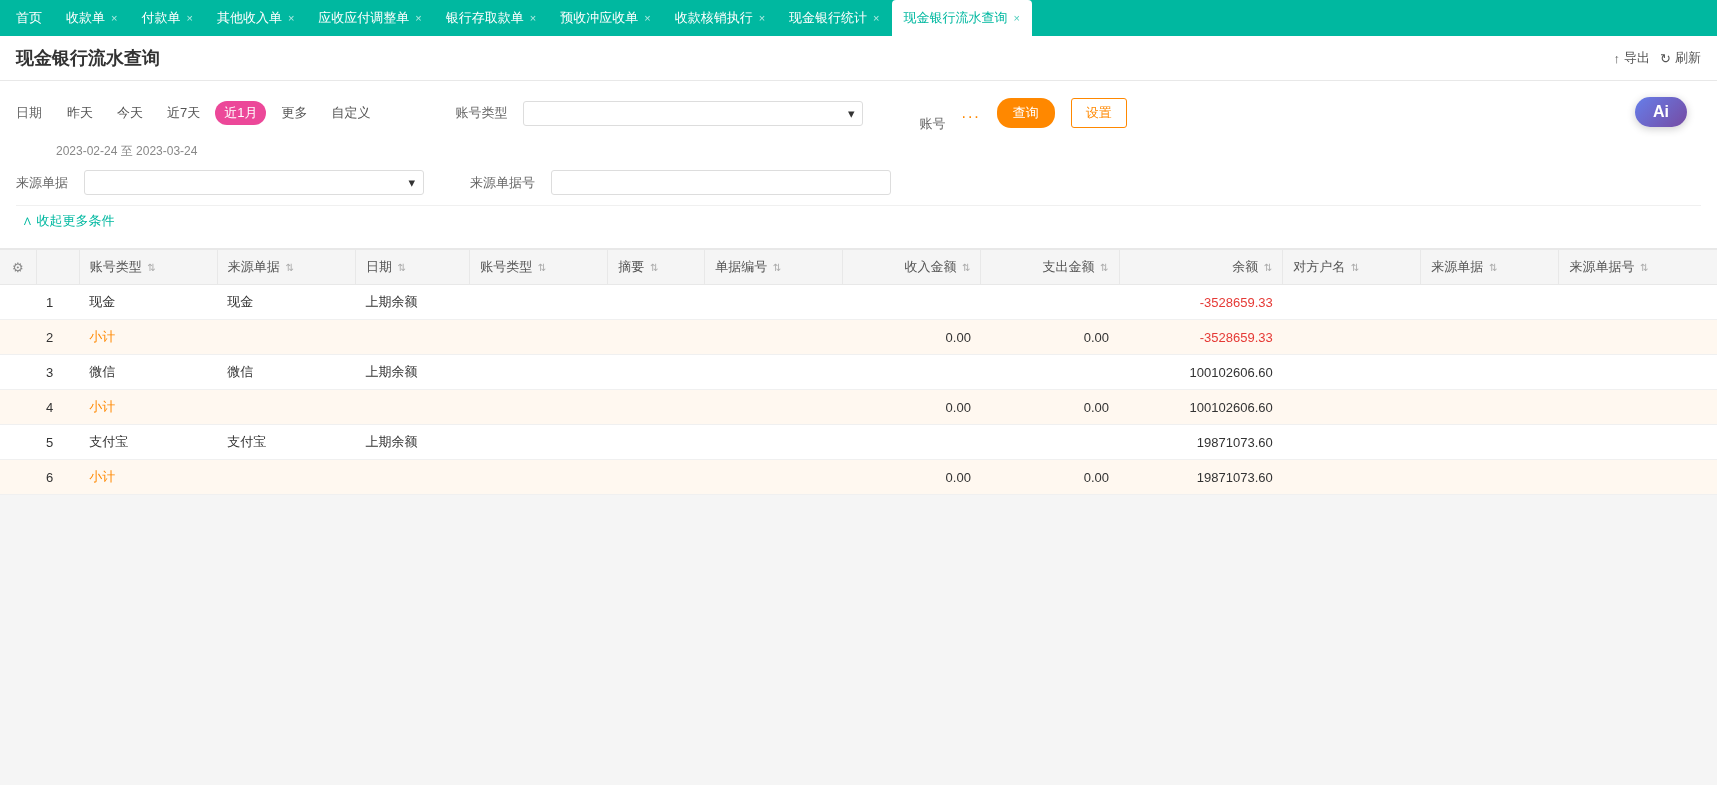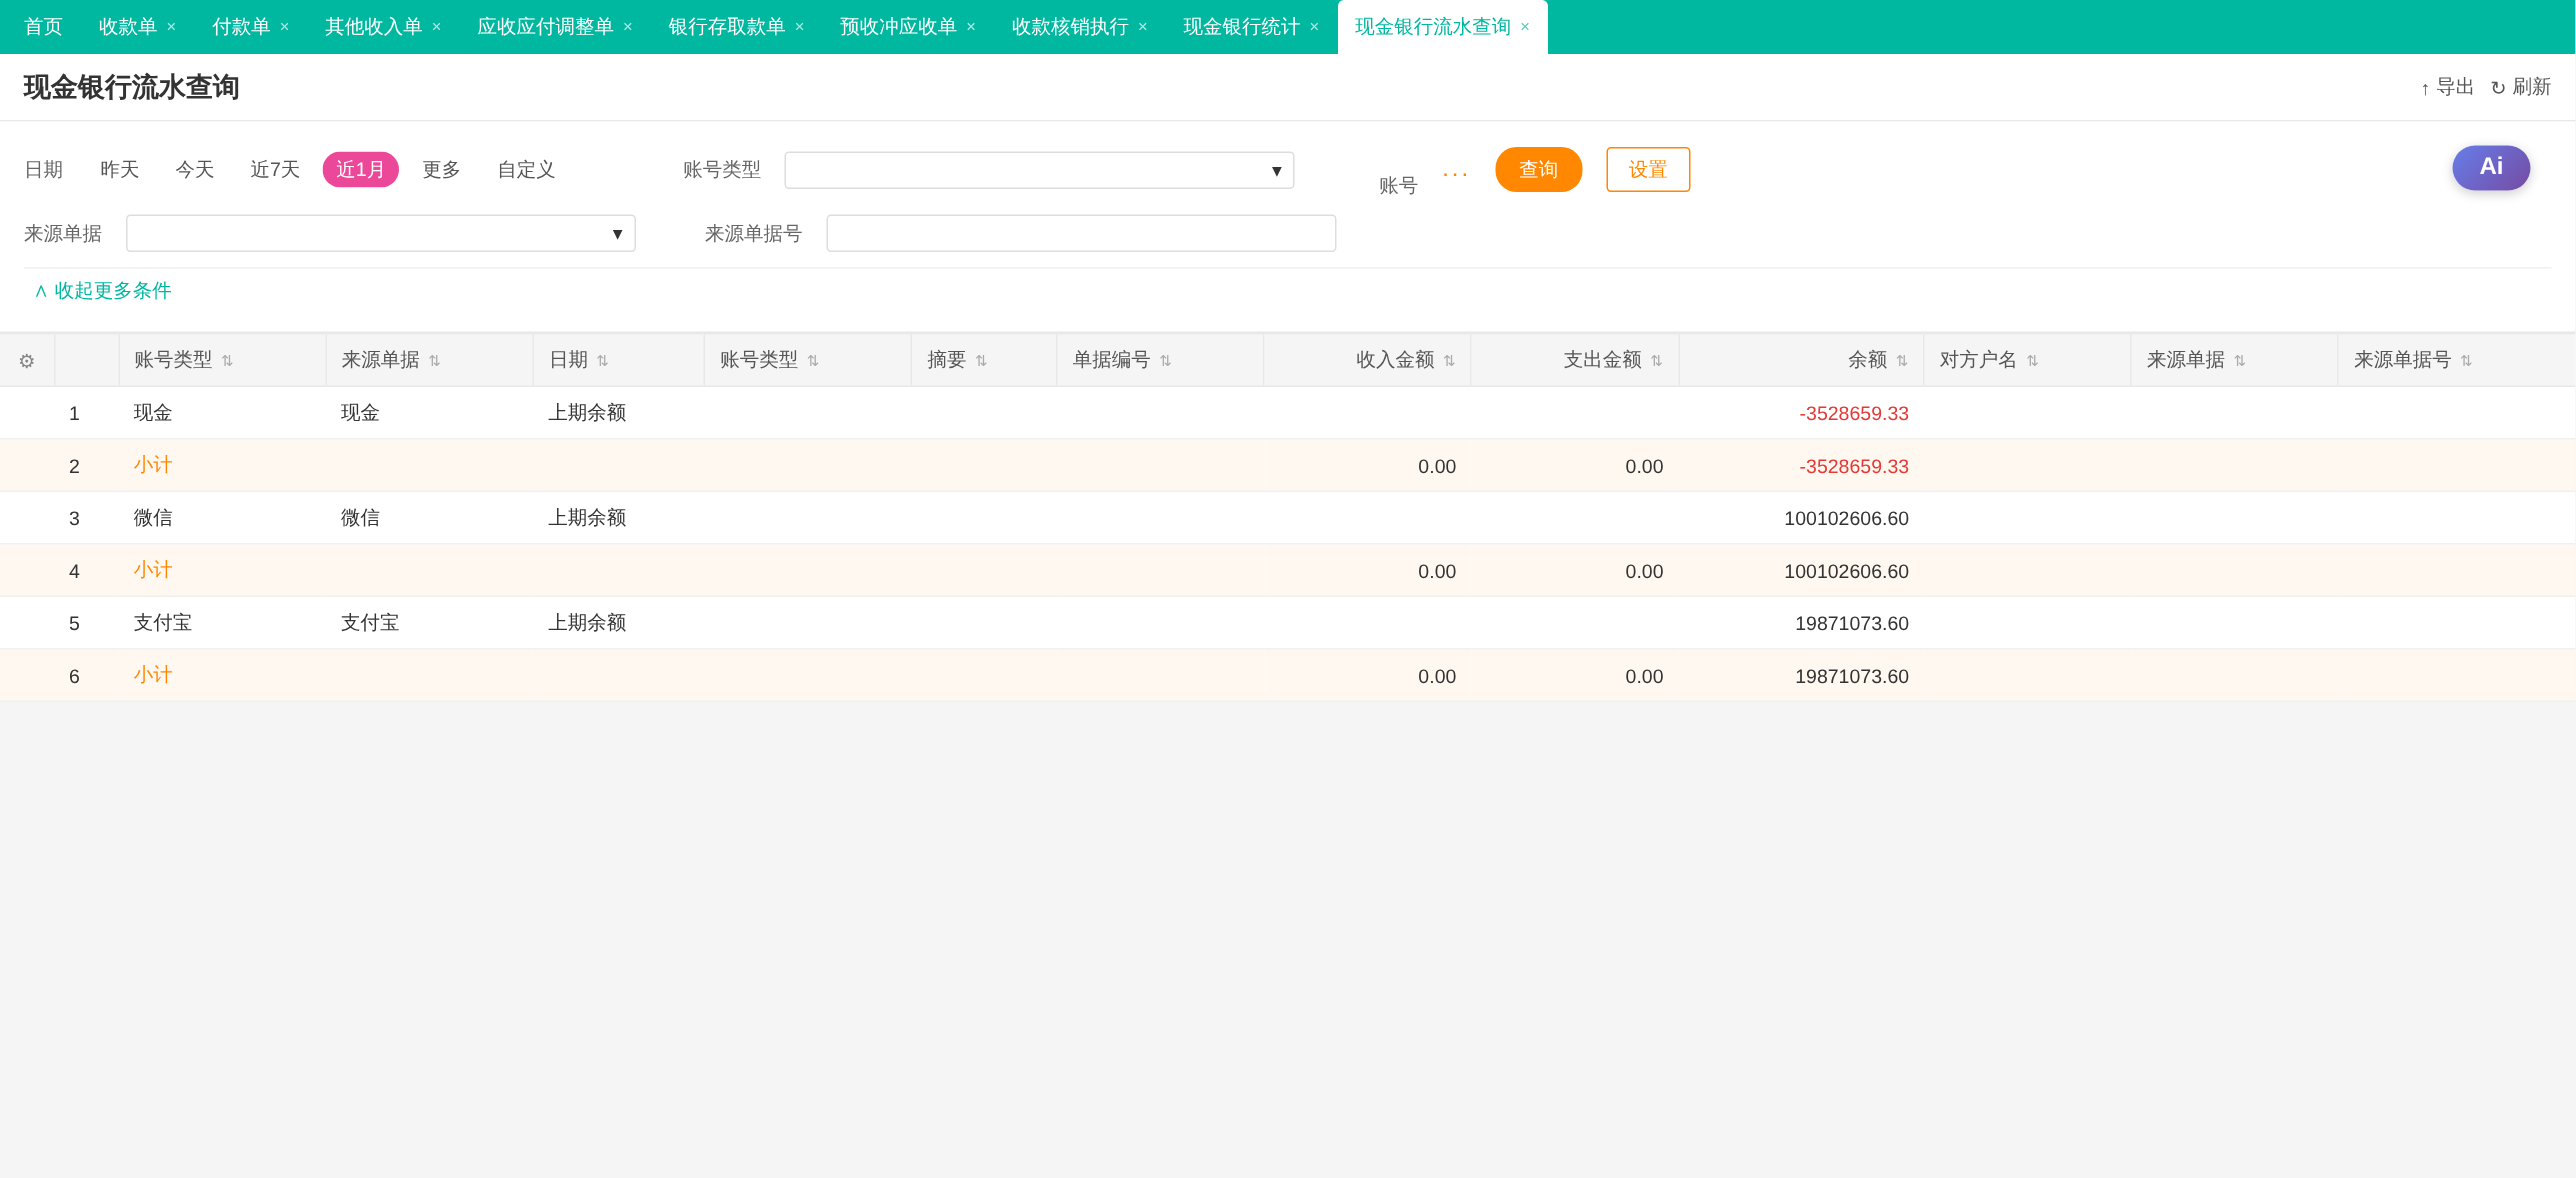--- a/index.html
+++ b/index.html
@@ -307,20 +307,23 @@
       <span>▾</span>
     </div>
 
     <span class="filter-label" style="margin-left:40px;margin-top:22px;">账号</span>
     <span class="btn-ellipsis">...</span>
 
     <button class="btn-query">查询</button>
     <button class="btn-settings">设置</button>
   </div>
 
+  <div style="margin-left: 36px; margin-bottom: 10px;">
+    <span class="date-range">2023-02-24 至 2023-03-24</span>
+  </div>
 
   <div class="filter-row">
 
     <span class="filter-label">来源单据</span>
     <div class="filter-select filter-select-wide">
       <span></span>
       <span>▾</span>
     </div>
 
     <span class="filter-label" style="margin-left: 30px;">来源单据号</span>

